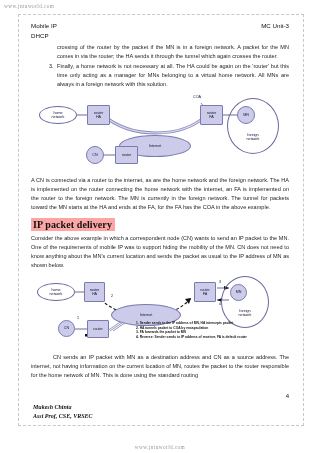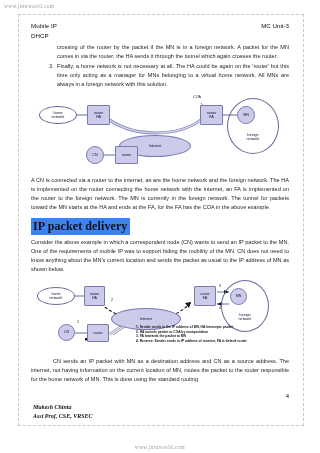--- a/index.html
+++ b/index.html
@@ -40,23 +40,23 @@
     margin:0;
   }
   .indent{margin-left:26px;width:calc(100% - 26px);}
   .listrow{display:flex;margin-left:18px;width:calc(100% - 18px);margin-top:1px;}
   .listrow .num{width:8px;flex:0 0 8px;font-size:5.55px;line-height:1.62;}
   .listrow .txt{flex:1;}
 
   h2.sec{
     display:inline-block;
     font-family:"Liberation Serif", serif;
-    font-weight:bold;font-size:12px;
+    font-weight:bold;font-size:10px;
     margin:6px 0 3px 0;padding:1px 3px 1px 2px;
-    background:#3b82f6;color:#111;letter-spacing:.1px;
+    background:#fca5a5;color:#111;letter-spacing:.1px;
   }
 
   
   .fig{position:relative;width:258px;margin:4px 0 2px 0;}
   .fig1{height:78px;}
   .fig2{height:75px;}
   .node{
     position:absolute;box-sizing:border-box;
     background:#ccccea;border:1px solid #7a7ab0;
     font-size:3.7px;line-height:1.15;text-align:center;

